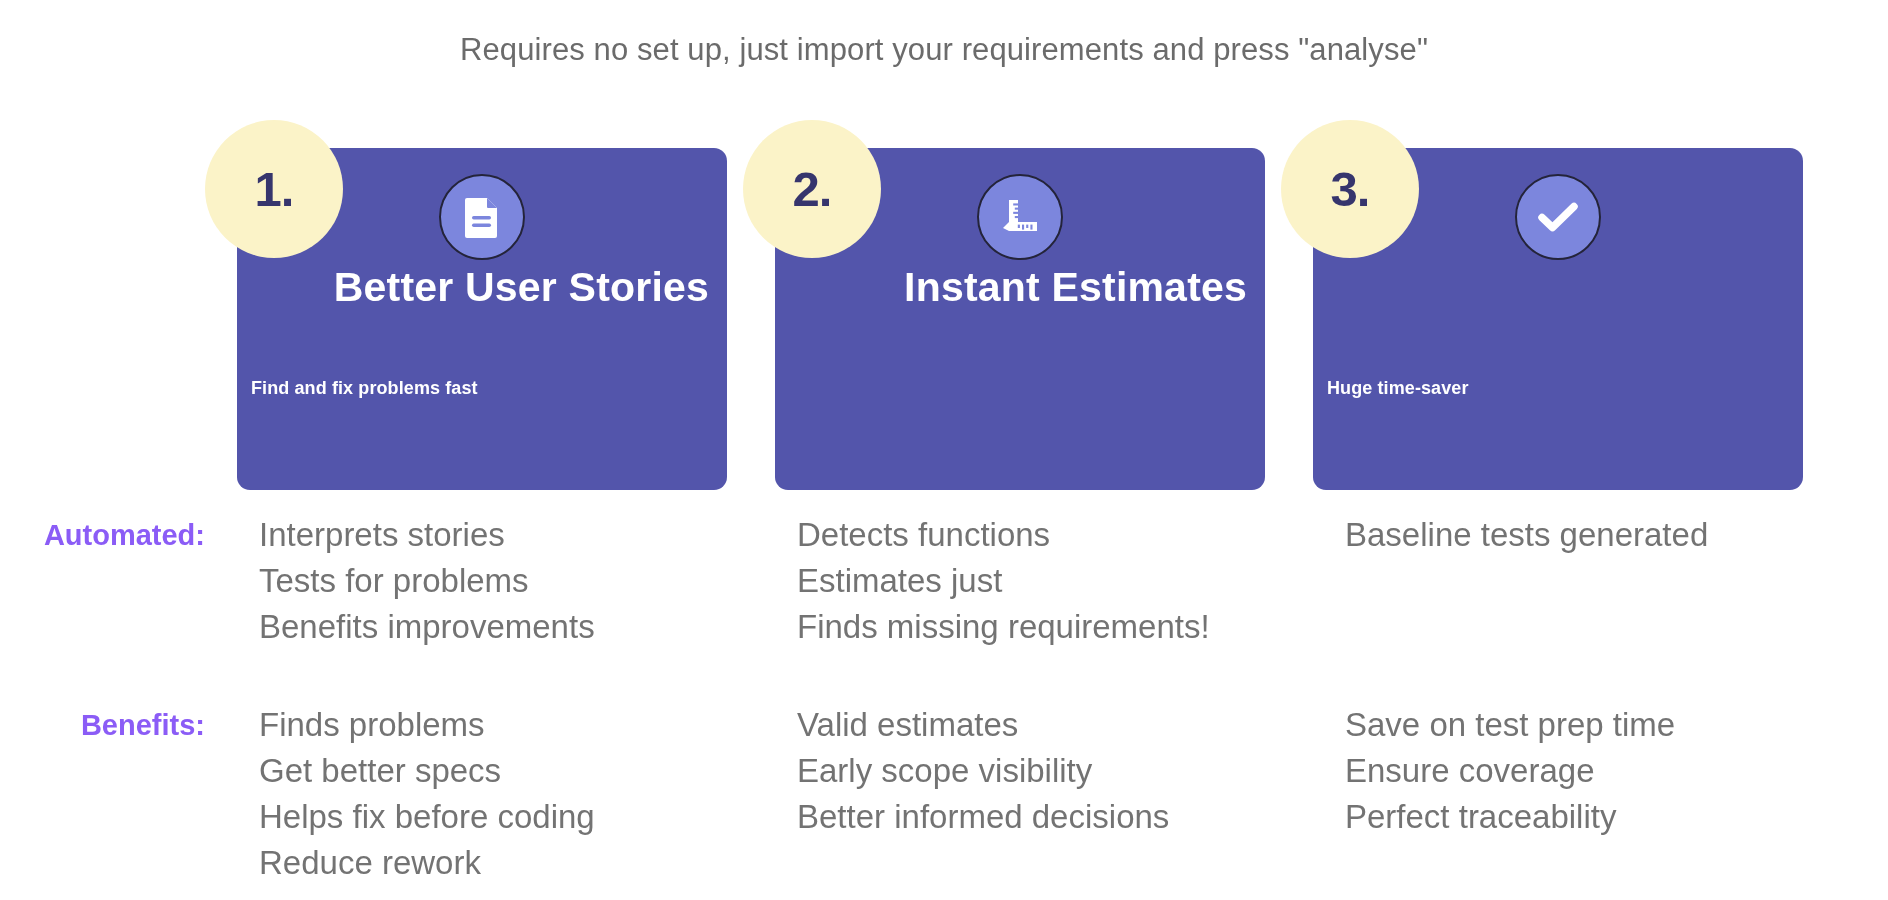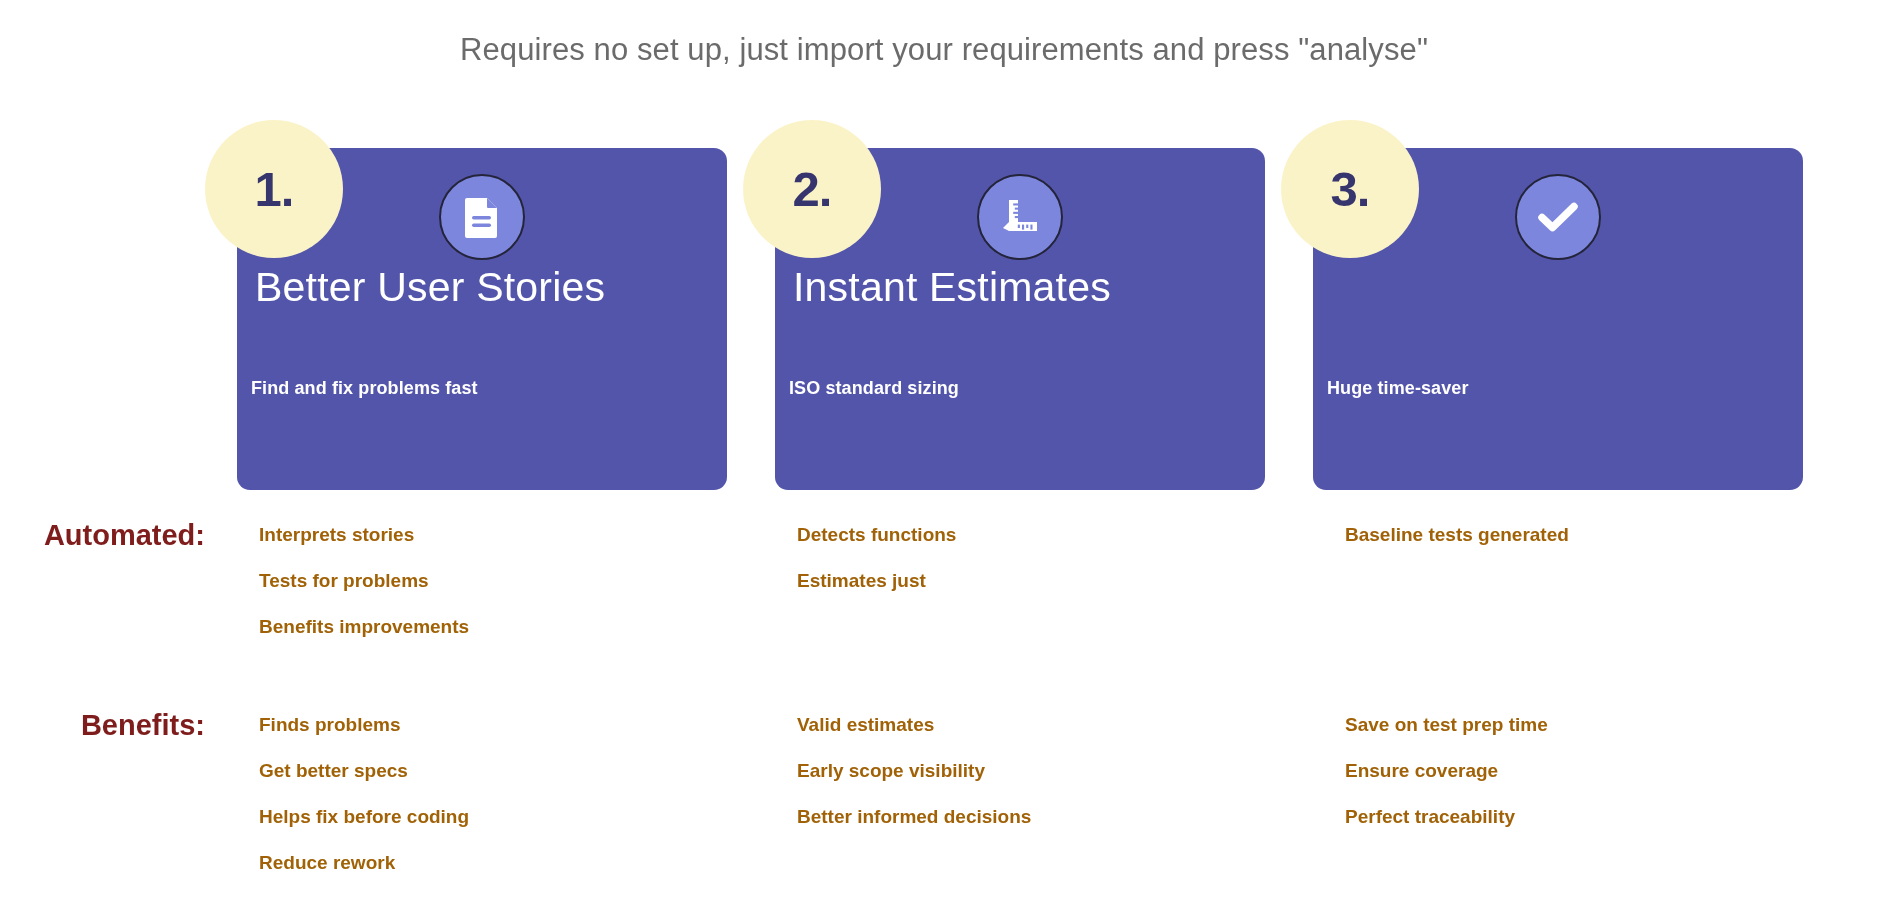--- a/index.html
+++ b/index.html
@@ -68,25 +68,25 @@
     display: flex;
     align-items: center;
     justify-content: center;
     z-index: 3;
   }
   .icon-circle svg { display: block; }
 
   .card-title {
     position: absolute;
     top: 118px; left: 0; width: 100%;
-    text-align: left;
+    text-align: right;
     color: #ffffff;
     font-size: 41px;
     line-height: 1.06;
-    font-weight: 400;
+    font-weight: 700;
     letter-spacing: 0.2px;
     padding: 0 18px;
   }
   .card-sub {
     position: absolute;
     top: 230px; left: 0; width: 100%;
     text-align: left;
     color: #ffffff;
     font-size: 18px;
     font-weight: 600;
@@ -100,38 +100,38 @@
   .row.r0 { height: 190px; }
   .row.r1 { height: 200px; }
 
   .row-label {
     position: absolute;
     left: 0; top: 0;
     width: 205px;
     text-align: right;
     font-size: 29px;
     font-weight: 700;
-    color: #7f1d1d;
+    color: #8b5cf6;
     line-height: 46px;
   }
 
   .col {
     position: absolute;
     top: 0;
     width: 520px;
   }
   .col.c0 { left: 259px; }
   .col.c1 { left: 797px; }
   .col.c2 { left: 1345px; }
 
   .item {
-    font-size: 19px;
-    color: #a16207;
+    font-size: 33px;
+    color: #737373;
     line-height: 46px;
-    font-weight: 700;
+    font-weight: 400;
     white-space: nowrap;
   }
 </style>
 </head>
 <body>
 
 <div class="page">
 
   <div class="headline">Requires no set up, just import your requirements and press "analyse"</div>
 
@@ -170,21 +170,20 @@
               <rect x="14.2" y="15.8" width="5" height="2.1"></rect>
               <rect x="15.8" y="20" width="3.4" height="2.1"></rect>
               <rect x="31.4" y="28.6" width="2.1" height="5"></rect>
               <rect x="27.2" y="28.6" width="2.1" height="3.4"></rect>
               <rect x="23" y="28.6" width="2.1" height="5"></rect>
               <rect x="18.8" y="28.6" width="2.1" height="3.4"></rect>
             </g>
           </svg>
         </div>
         <div class="card-title">Instant Estimates</div>
-        <div class="card-sub">ISO standard sizing</div>
       </div>
       <div class="badge">
         <span class="badge-num">2.</span>
       </div>
     </div>
 
     <div class="card-slot s2">
       <div class="card">
         <div class="icon-circle">
           <svg width="42" height="34" viewBox="0 0 42 34" aria-hidden="true">
@@ -205,20 +204,21 @@
     <div class="row r0">
       <div class="row-label">Automated:</div>
       <div class="col c0">
         <div class="item">Interprets stories</div>
         <div class="item">Tests for problems</div>
         <div class="item">Benefits improvements</div>
       </div>
       <div class="col c1">
         <div class="item">Detects functions</div>
         <div class="item">Estimates just</div>
+        <div class="item">Finds missing requirements!</div>
       </div>
       <div class="col c2">
         <div class="item">Baseline tests generated</div>
       </div>
     </div>
 
     <div class="row r1">
       <div class="row-label">Benefits:</div>
       <div class="col c0">
         <div class="item">Finds problems</div>

